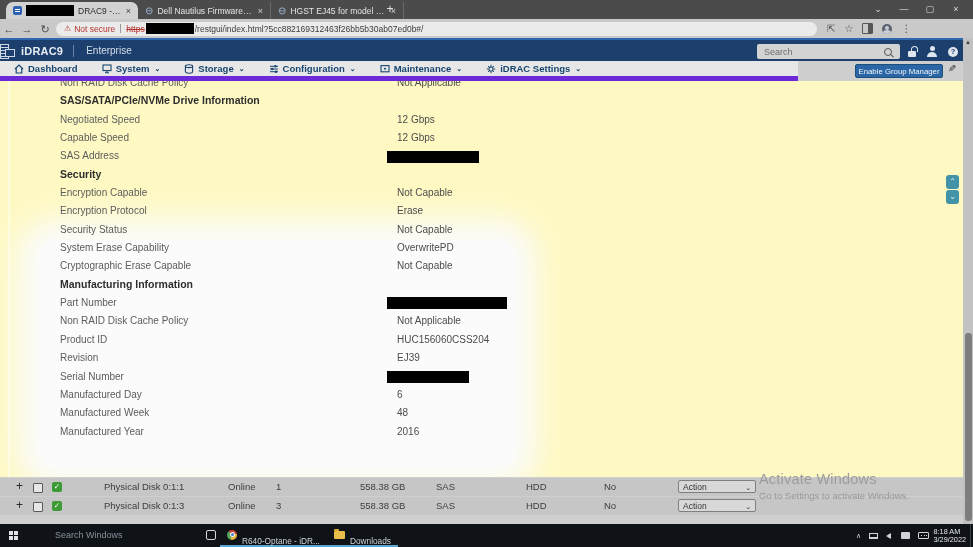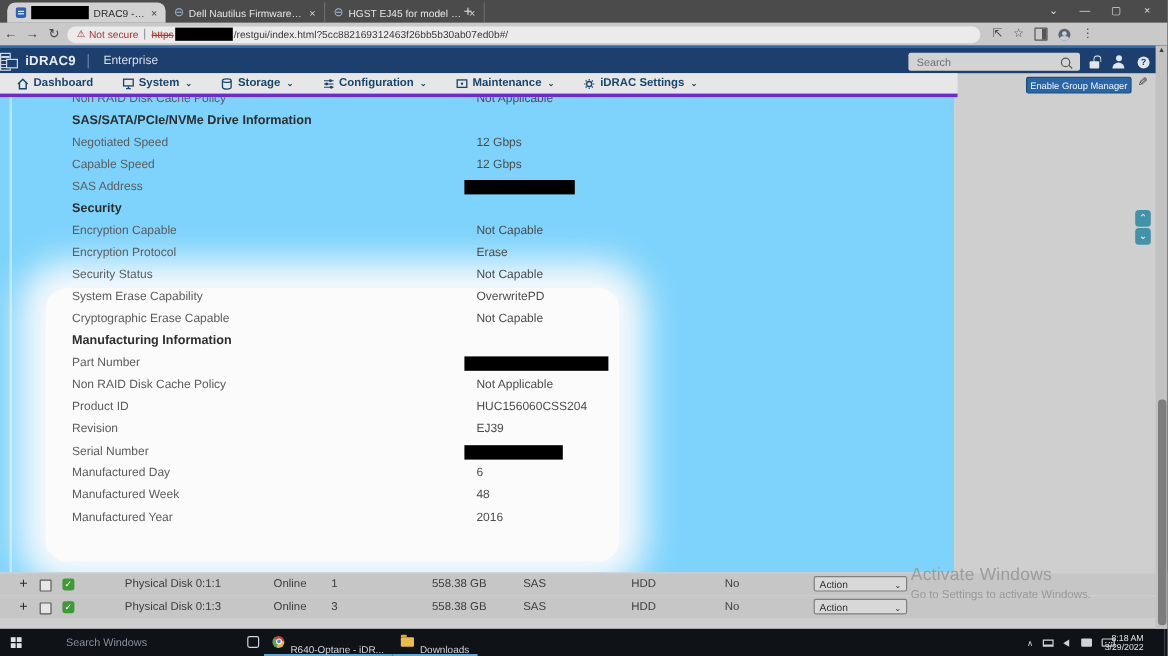--- a/index.html
+++ b/index.html
@@ -66,31 +66,31 @@
   .icon-lock::before{content:"";position:absolute;left:3px;top:-5px;width:5px;height:5px;border:1.4px solid #dfe6ee;
      border-bottom:none;border-radius:4px 4px 0 0;}
   .icon-person{width:10px;height:11px;position:relative;}
   .icon-person::before{content:"";position:absolute;left:2.5px;top:0;width:5px;height:5px;border-radius:50%;background:#dfe6ee;}
   .icon-person::after{content:"";position:absolute;left:0;top:6px;width:10px;height:5px;border-radius:5px 5px 0 0;background:#dfe6ee;}
   .icon-help{width:10px;height:10px;border-radius:50%;background:#dfe6ee;color:#1d3f6d;font-size:7.5px;font-weight:bold;
      text-align:center;line-height:10px;}
 
   
   .navbar{position:absolute;left:0;top:61px;width:798px;height:20px;background:#e7e7e7;
-     border-bottom:3px solid #6d28d9;box-sizing:border-box;display:flex;align-items:center;}
+     border-bottom:5px solid #6d28d9;box-sizing:border-box;display:flex;align-items:center;}
   .nav-list{display:flex;align-items:center;gap:24px;margin-left:14px;}
   .nav-item{display:flex;align-items:center;gap:4px;color:#17456f;font-size:9.5px;font-weight:bold;}
   .nav-item svg{display:block;}
   .nav-chev{font-size:7px;margin-left:1px;color:#17456f;}
   .egm-btn{position:absolute;left:855px;top:3px;width:88px;height:14px;background:#2a66a5;border:1px solid #1d4f7c;
      border-radius:2px;color:#f2f6fa;font-size:7.8px;text-align:center;line-height:13px;box-sizing:border-box;}
   .pencil{position:absolute;left:948px;top:2px;font-size:10px;color:#333;transform:scaleX(-1);}
 
   
-  .content{position:absolute;left:0;top:81px;width:795px;height:396px;background:#7dd3fc;overflow:hidden;text-decoration:underline;}
+  .content{position:absolute;left:0;top:81px;width:973px;height:396px;background:#fef9c3;overflow:hidden;text-decoration:underline;}
   .content::before{content:"";position:absolute;left:8px;top:0;width:2px;height:100%;background:rgba(255,255,255,.45);}
   .spotlight{position:absolute;left:38px;top:159px;width:478px;height:228px;background:#fbfbfb;border-radius:18px;
      box-shadow:0 0 28px 22px rgba(251,251,251,.96);}
   .details{position:absolute;left:0;top:-8px;width:973px;z-index:1;}
   .drow,.dtitle{position:relative;height:18.35px;}
   .dlabel{position:absolute;left:60px;top:4px;font-size:10px;color:#5c5c5c;}
   .dvalue{position:absolute;left:397px;top:4px;font-size:10px;color:#4c4c4c;}
   .dvalue .redact{height:12px;margin-left:-10px;}
   .dtitle{font-size:10.5px;font-weight:bold;color:#2e2e2e;padding-left:60px;box-sizing:border-box;line-height:18.35px;}
 
@@ -144,21 +144,21 @@
   .tray{position:absolute;right:44px;top:0;height:23px;display:flex;align-items:center;gap:8px;}
   .tray-chev{font-size:7px;color:#d7dbdf;}
   .ti-net{width:9px;height:6px;border:1px solid #cfd3d7;border-bottom-width:2px;box-sizing:border-box;}
   .ti-vol{width:0;height:0;border-top:3px solid transparent;border-bottom:3px solid transparent;border-right:5px solid #cfd3d7;
      position:relative;margin-right:2px;}
   .ti-vol::after{content:"";position:absolute;left:1px;top:-2px;width:2px;height:4px;border-right:1px solid #cfd3d7;border-radius:0 2px 2px 0;}
   .ti-disp{width:9px;height:7px;background:#cfd3d7;border-radius:1px;}
   .ti-kbd{width:11px;height:7px;border:1px solid #cfd3d7;border-radius:1px;box-sizing:border-box;
      background:linear-gradient(#cfd3d7 0 0) 2px 2px/1px 1px no-repeat,linear-gradient(#cfd3d7 0 0) 4.5px 2px/1px 1px no-repeat,
        linear-gradient(#cfd3d7 0 0) 7px 2px/1px 1px no-repeat;}
-  .tb-clock{position:absolute;right:20px;top:3.5px;text-align:right;font-size:7.3px;line-height:8.3px;color:#e2e5e8;}
+  .tb-clock{position:absolute;right:7px;top:3.5px;text-align:left;font-size:7.3px;line-height:8.3px;color:#e2e5e8;}
   .tb-desktop{position:absolute;right:0;top:0;width:3px;height:23px;border-left:1px solid #3a3f45;box-sizing:border-box;}
 </style>
 </head>
 <body>
 
 <div class="screen">
 
   <div class="tabstrip">
     <div class="tab-list">
         <div class="tab active">

